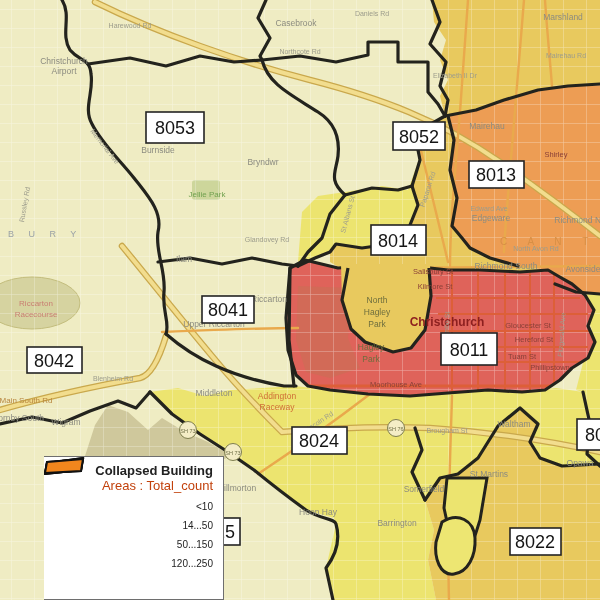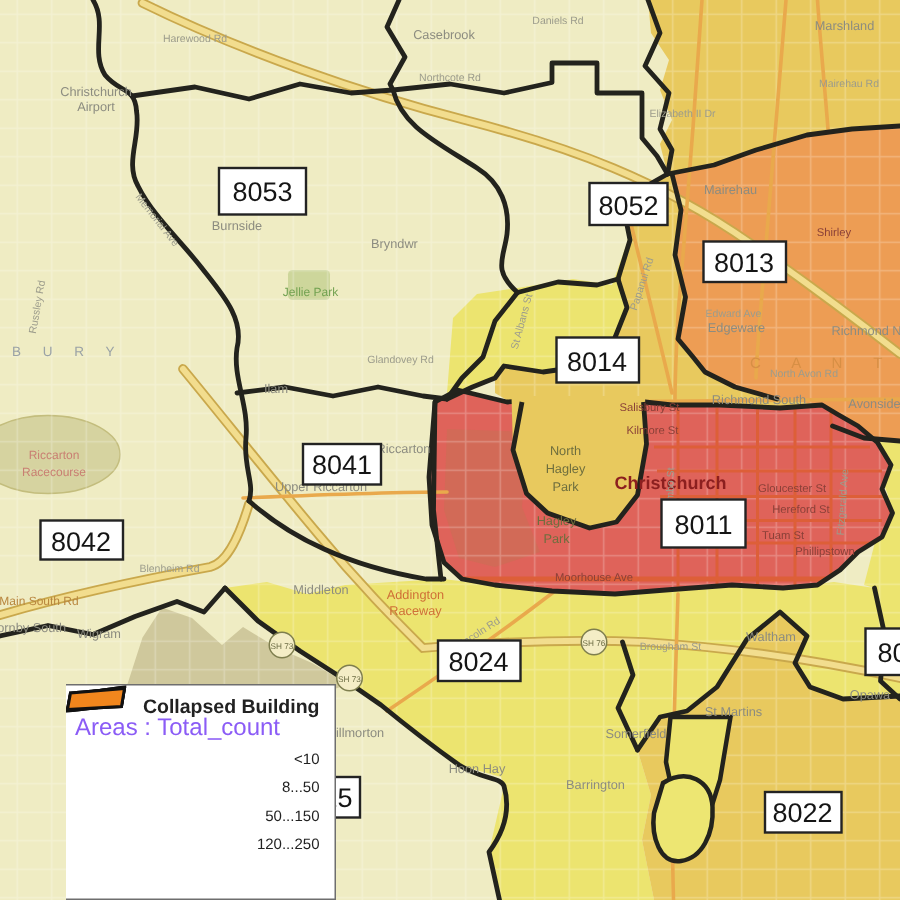--- a/index.html
+++ b/index.html
@@ -22,21 +22,21 @@
   .zbox rect{fill:#ffffff;stroke:#232323;stroke-width:1.6px;}
   .zbox text{font-size:18px;fill:#151515;text-anchor:middle;}
   .zbox .partial{text-anchor:start;}
   .shield circle{fill:#f4edc6;stroke:#7e7e4e;stroke-width:1px;}
   .shield text{font-size:5.5px;fill:#6e6e46;text-anchor:middle;}
   
   .legend{position:absolute;left:0;top:456px;width:180px;height:144px;
           background:#ffffff;border:1px solid #6e6e6e;border-left:none;
           box-sizing:border-box;padding:6px 10px 4px 6px;margin-left:44px;}
   .legend .t1{font-size:13px;font-weight:bold;color:#222;text-align:right;line-height:15px;}
-  .legend .t2{font-size:16px;color:#8b5cf6;text-align:left;line-height:16px;margin-bottom:3px;}
+  .legend .t2{font-size:13px;color:#c2410c;text-align:right;line-height:16px;margin-bottom:3px;}
   .legend .row{display:flex;align-items:center;height:19px;}
   .legend .row svg{flex:0 0 42px;}
   .legend .row .lab{flex:1;text-align:right;font-size:10px;color:#222;}
 </style>
 </head>
 <body>
 
 <div class="stage">
 <svg width="600" height="600" viewBox="0 0 600 600">
   <defs>
@@ -276,21 +276,21 @@
   <div class="row">
     <svg width="42" height="18">
           <polygon points="3,6 39,1 37,13 1,17" stroke="#111" stroke-width="2" fill="#f7f3c1"></polygon>
         </svg>
     <span class="lab">&lt;10</span>
   </div>
   <div class="row">
     <svg width="42" height="18">
           <polygon points="3,5 39,2 37,14 1,16" stroke="#111" stroke-width="2" fill="#f3e628"></polygon>
         </svg>
-    <span class="lab">8...50</span>
+    <span class="lab">14...50</span>
   </div>
   <div class="row">
     <svg width="42" height="18">
           <polygon points="3,6 39,1 37,13 1,17" stroke="#111" stroke-width="2" fill="#f4b32c"></polygon>
         </svg>
     <span class="lab">50...150</span>
   </div>
   <div class="row">
     <svg width="42" height="18">
           <polygon points="3,5 39,2 37,14 1,16" stroke="#111" stroke-width="2" fill="#f1861d"></polygon>

